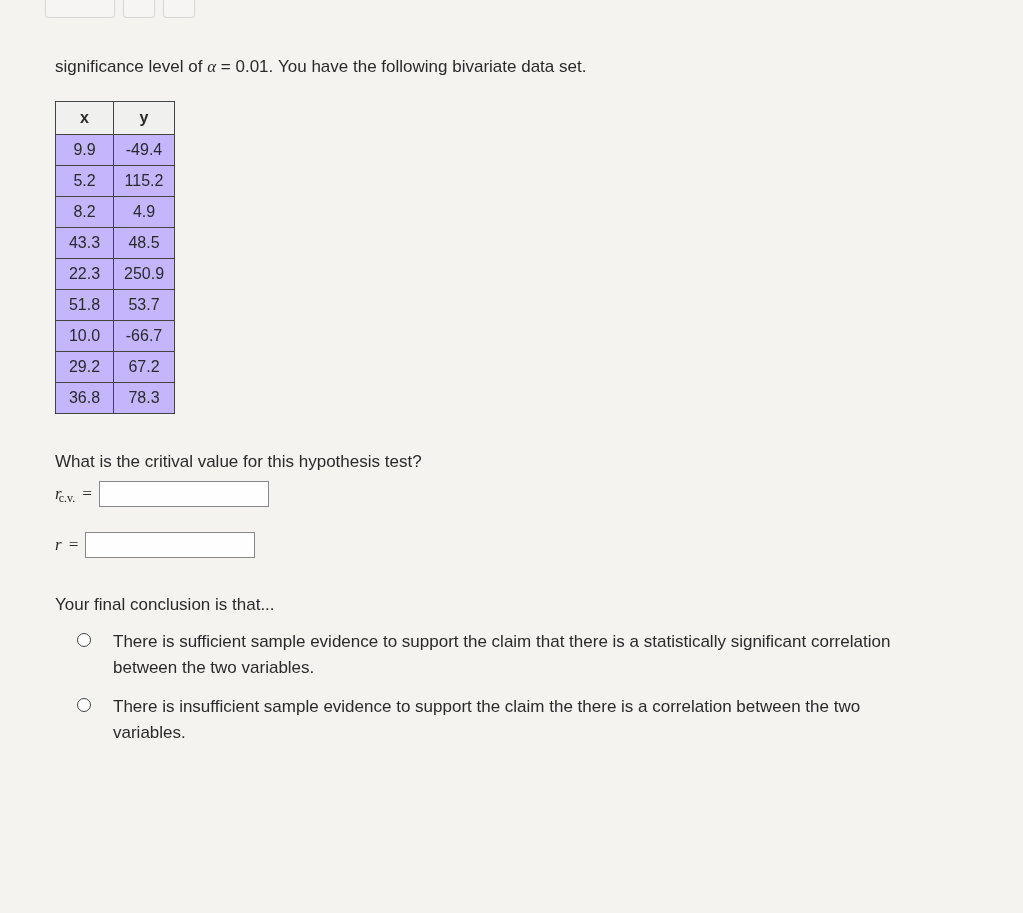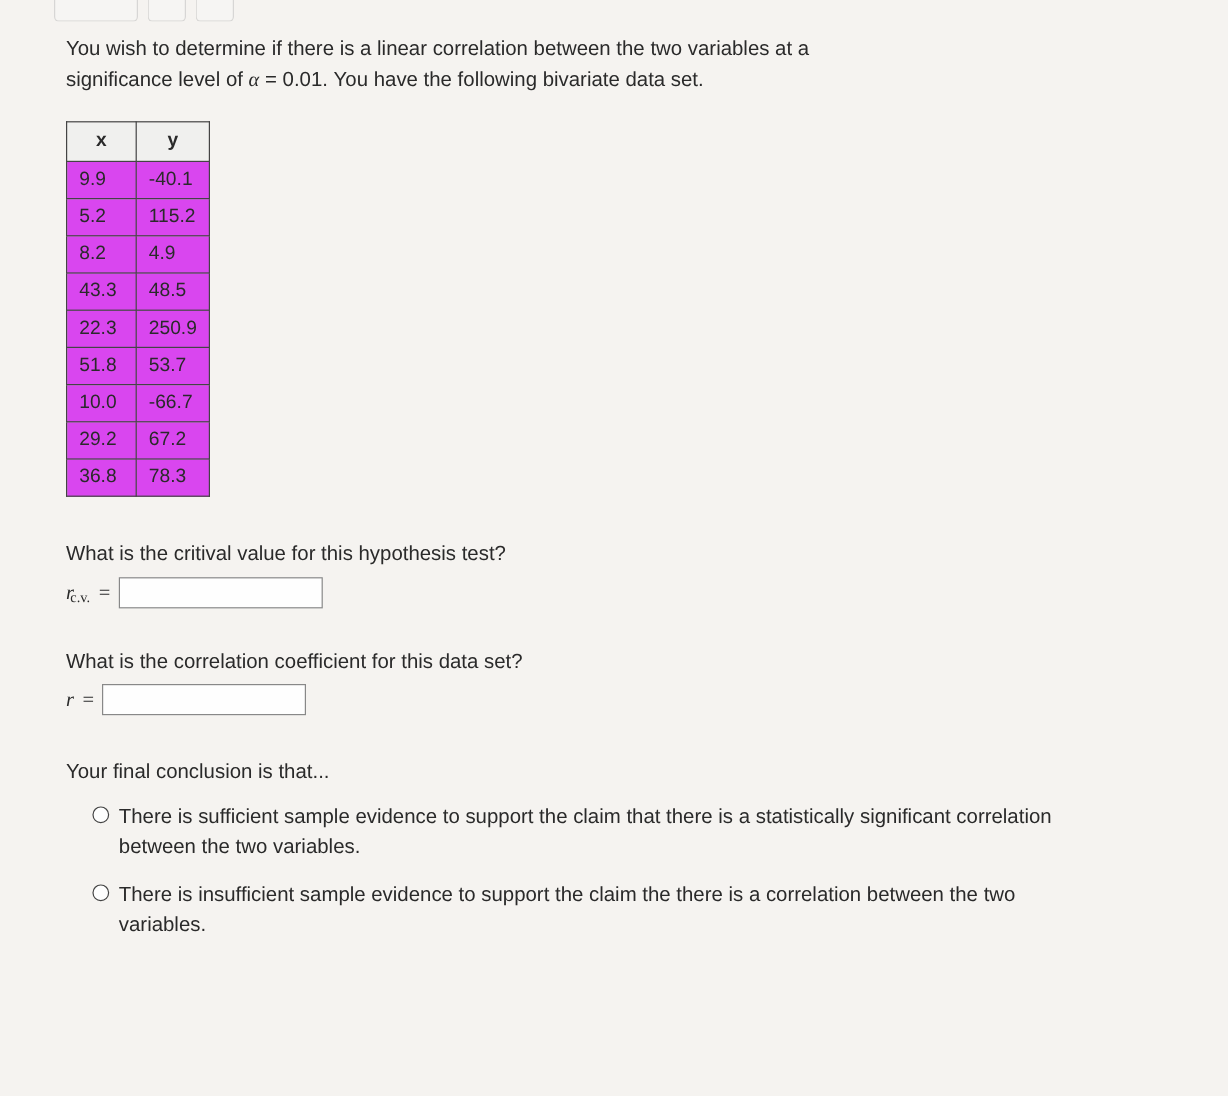--- a/index.html
+++ b/index.html
@@ -14,24 +14,24 @@
     }
     .intro-text { margin-bottom: 22px; }
     .intro-text .alpha { font-style: italic; font-family: Georgia, serif; }
     .data-table {
       border-collapse: collapse;
       margin-bottom: 35px;
     }
     .data-table th, .data-table td {
       border: 1px solid #444;
       padding: 3px 10px;
-      text-align: left;
+      text-align: center;
       min-width: 58px;
       font-size: 16px;
-      background: #d946ef;
+      background: #c4b5fd;
     }
     .data-table th {
       text-align: center;
       font-weight: bold;
       background: #f0f0ee;
       padding: 4px 18px;
     }
     .question-block { margin: 25px 0 18px 0; }
     .question-text { margin-bottom: 6px; margin-top: 32px; }
     .formula-row { display: flex; align-items: center; gap: 6px; font-style: italic; font-family: Georgia, serif; }
@@ -41,21 +41,21 @@
       height: 26px;
       border: 1px solid #888;
       background: #fefefe;
       padding: 2px 6px;
       font-size: 15px;
     }
     .conclusion-intro { margin: 34px 0 12px 0; }
     .radio-option {
       display: flex;
       align-items: flex-start;
-      gap: 8px;
+      gap: 22px;
       margin: 0 0 14px 22px;
       max-width: 820px;
     }
     .radio-circle {
       width: 14px;
       height: 14px;
       border: 1.5px solid #444;
       border-radius: 50%;
       flex-shrink: 0;
       margin-top: 4px;
@@ -80,35 +80,35 @@
 </head>
 <body>
 
 <div class="top-controls">
   <div class="top-box"></div>
   <div class="top-box small"></div>
   <div class="top-box small"></div>
 </div>
 
 <div class="intro-text">
-  <span>You wish to determine if there is a linear correlation between the two variables at a</span><br>
+  <br>
   <span>significance level of </span><span class="alpha">α</span><span> = </span><span>0.01</span><span>. You have the following bivariate data set.</span>
 </div>
 
 <table class="data-table">
   <thead>
     <tr>
       <th>x</th>
       <th>y</th>
     </tr>
   </thead>
   <tbody id="table-body">
       <tr>
         <td>9.9</td>
-        <td>-40.1</td>
+        <td>-49.4</td>
       </tr>
       <tr>
         <td>5.2</td>
         <td>115.2</td>
       </tr>
       <tr>
         <td>8.2</td>
         <td>4.9</td>
       </tr>
       <tr>
@@ -141,21 +141,20 @@
 <div class="question-block">
   <div class="question-text">What is the critival value for this hypothesis test?</div>
   <div class="formula-row">
     <span><span>r</span><span class="sub">c.v.</span></span>
     <span>=</span>
     <input class="answer-input" type="text" value="" style="">
   </div>
 </div>
 
 <div class="question-block">
-  <div class="question-text">What is the correlation coefficient for this data set?</div>
   <div class="formula-row">
     <span>r</span>
     <span>=</span>
     <input class="answer-input" type="text" value="" style="">
   </div>
 </div>
 
 <div class="conclusion-intro">Your final conclusion is that...</div>
 
 <div class="radio-option">

